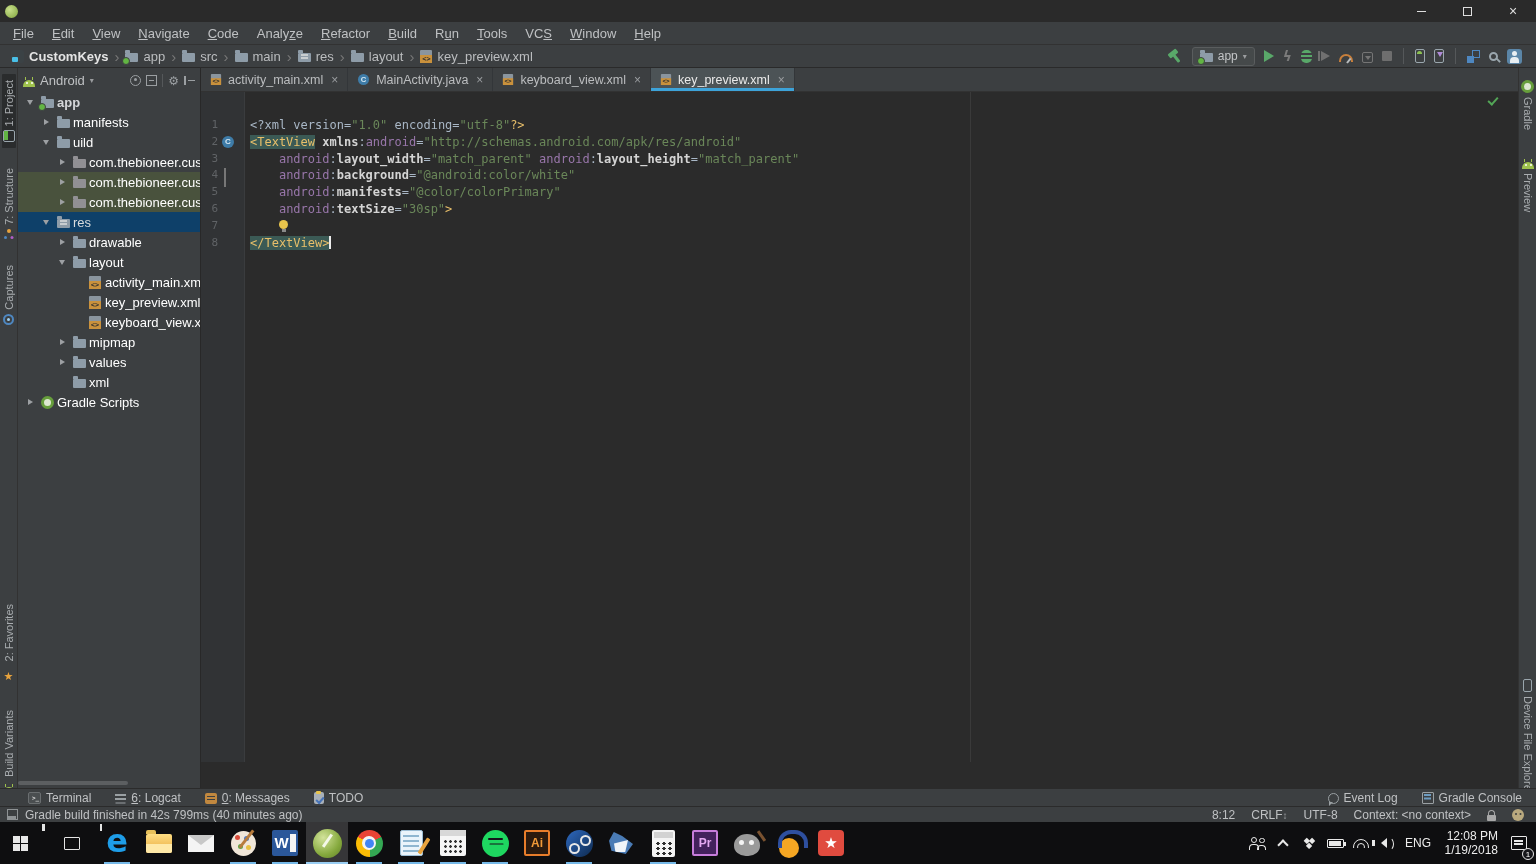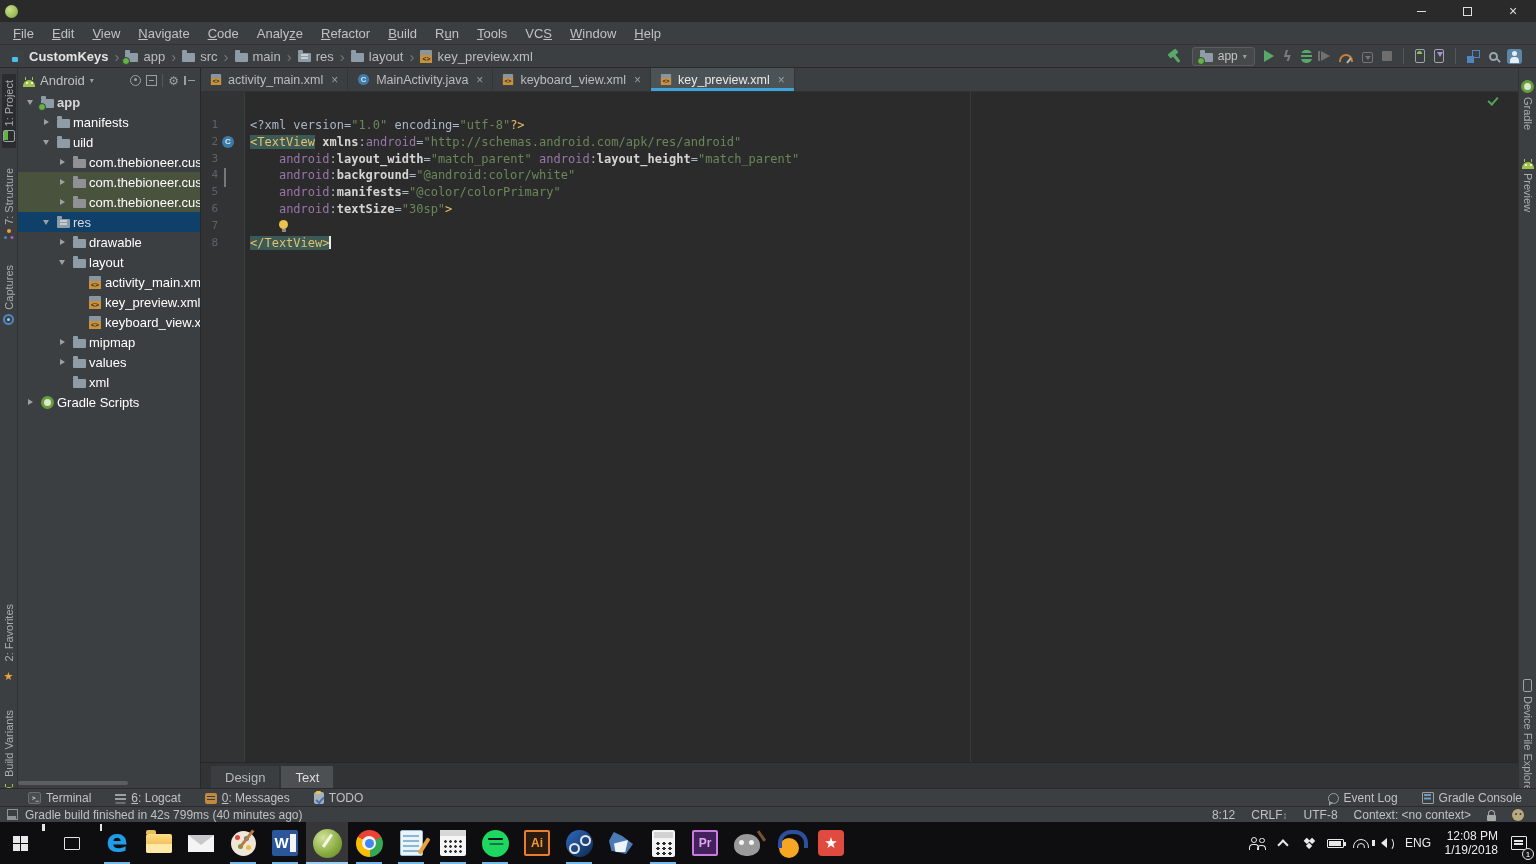--- a/index.html
+++ b/index.html
@@ -629,24 +629,20 @@
           <span class="bulb"></span>
           <span class="codeline"></span>
         </div>
         <div class="crow">
           <span class="lnum">8</span>
           <span class="codeline"><span class="seg-taghl">&lt;/TextView&gt;</span><span class="caret"></span></span>
         </div>
       </div>
     <div id="inspect-ok"></div>
   </div>
-  <div id="dtbar">
-      <span class="dttab">Design</span>
-      <span class="dttab active">Text</span>
-    </div>
 </div>
 
 <div id="bottombar">
   <div class="grp" id="bb-left">
       <span class="bwitem">
         <span class="ic term"></span>
         <span>Terminal</span>
       </span>
       <span class="bwitem">
         <span class="ic logc"></span>

